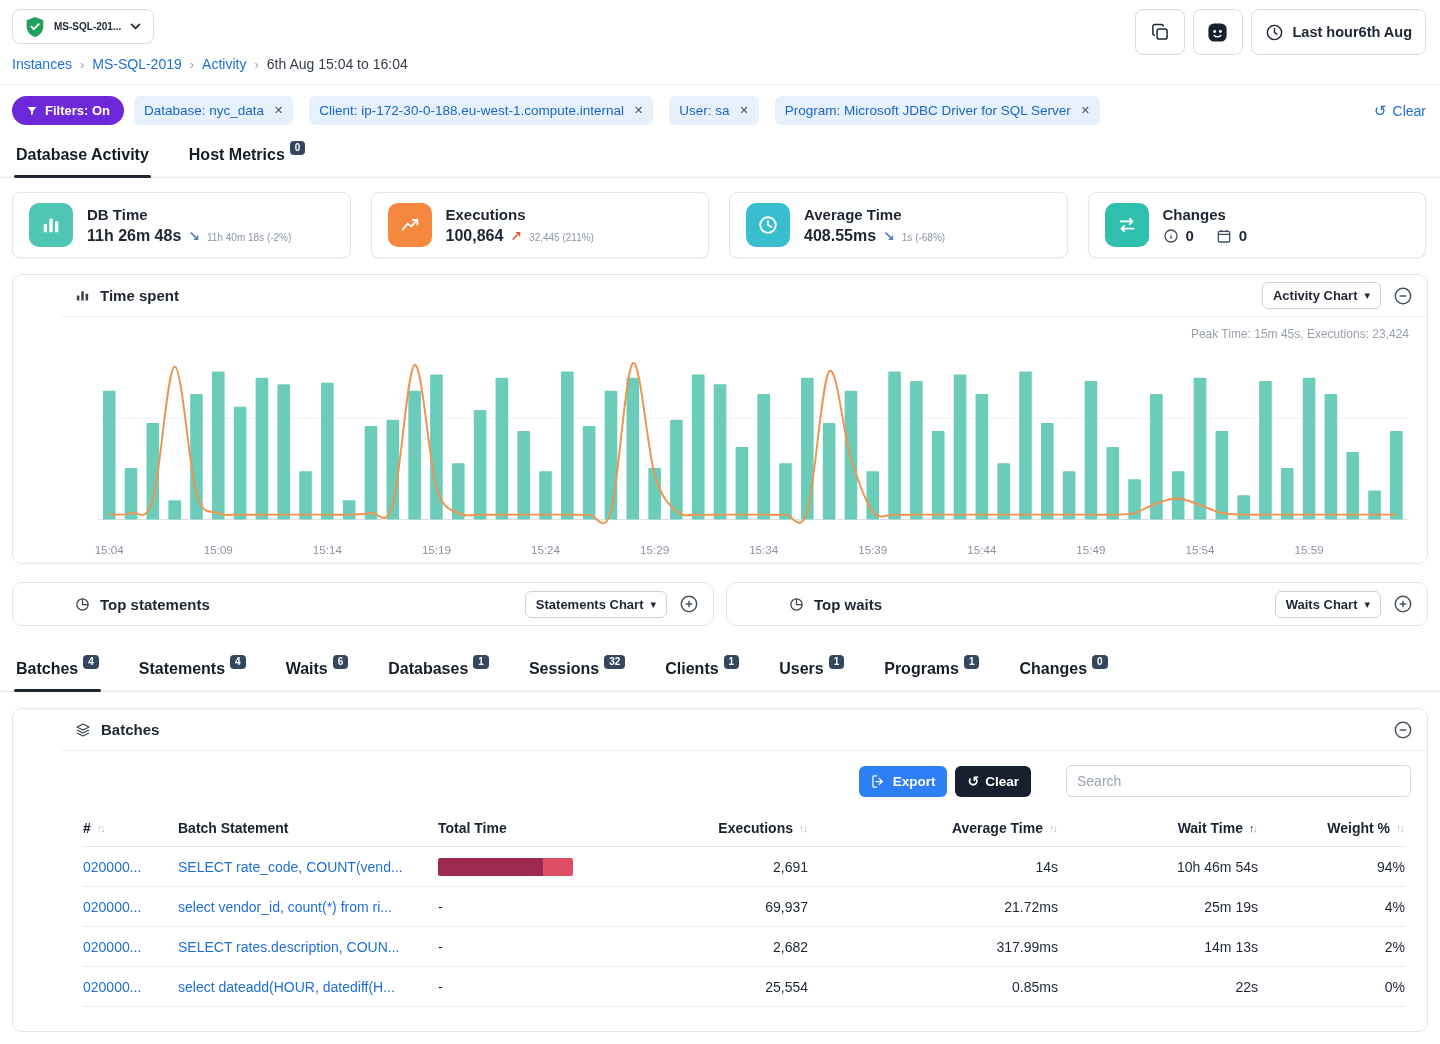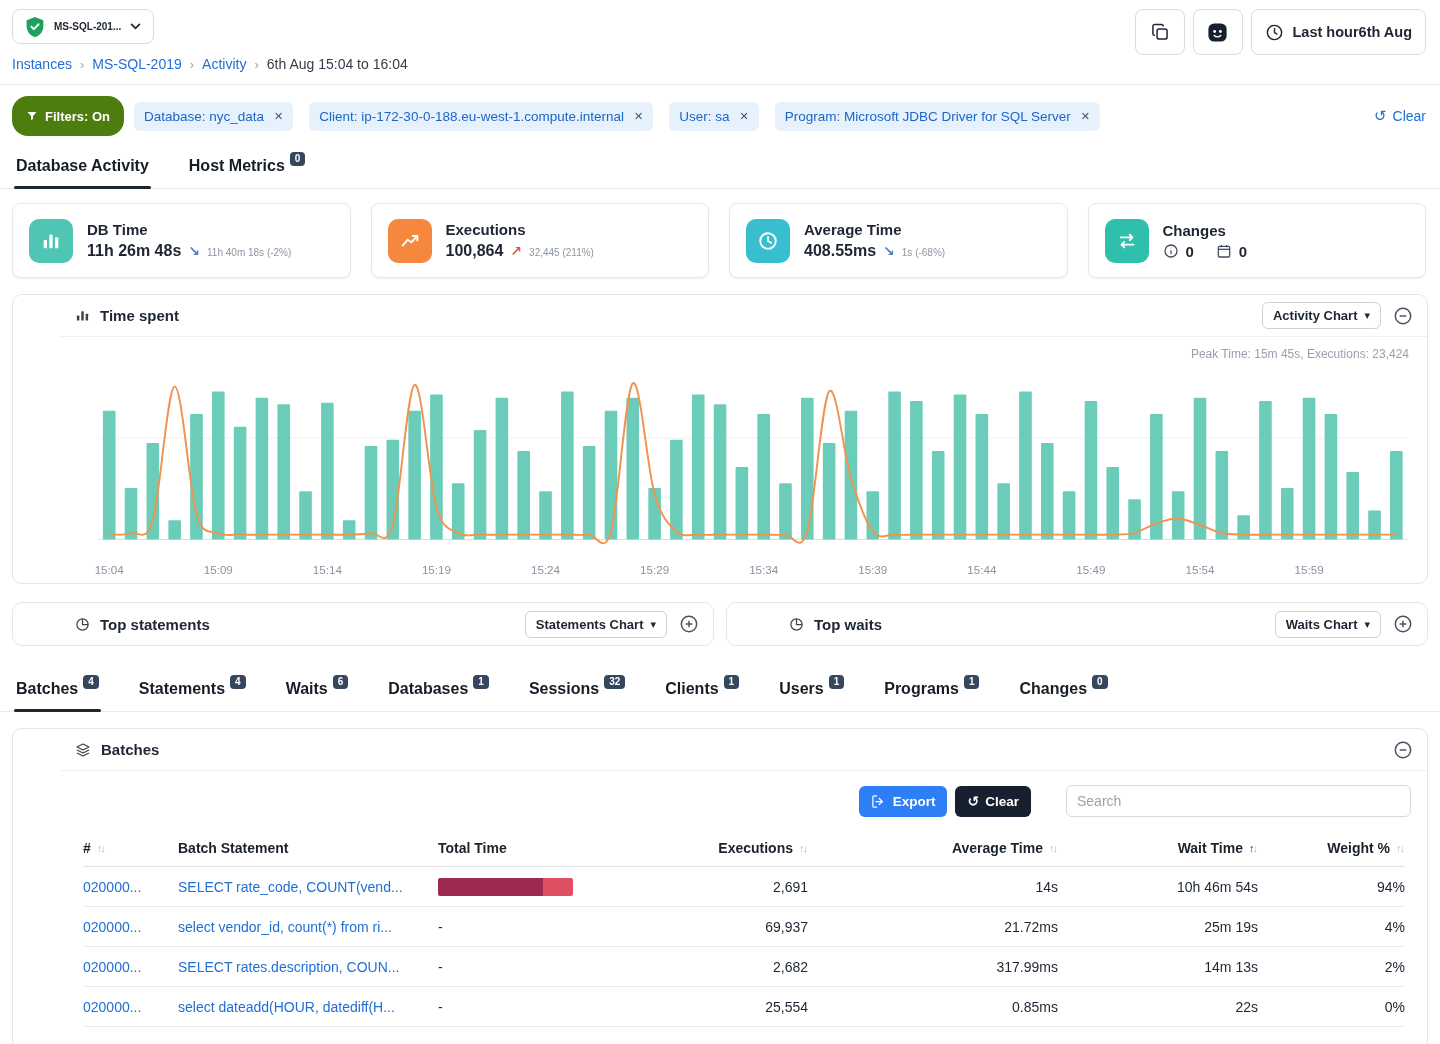--- a/index.html
+++ b/index.html
@@ -17,37 +17,37 @@
   .bc-link { color:#1F6FD6; cursor:pointer; }
   .bc-sep { color:#9AA3AF; font-size:13px; }
   .bc-current { color:#333D49; }
   .topbar-right { display:flex; gap:8px; }
   .icon-btn { width:50px; height:46px; border:1px solid #D8DDE3; border-radius:8px; background:#fff; display:flex; align-items:center; justify-content:center; cursor:pointer; }
   .time-btn { height:46px; border:1px solid #D8DDE3; border-radius:8px; background:#fff; display:flex; align-items:center; gap:9px; padding:0 13px; cursor:pointer; }
   .time-btn .lines { display:flex; flex-direction:row; align-items:flex-start; font-weight:700; font-size:14.5px; line-height:1.3; color:#1E2633; }
 
   
   .filters-row { display:flex; align-items:center; gap:10px; padding:11px 14px 11px 12px; border-top:1px solid #ECEFF2; }
-  .filters-pill { display:inline-flex; align-items:center; gap:7px; background:#4d7c0f; color:#fff; border:none; border-radius:16px; padding:0 14px; height:40px; font-size:13px; font-weight:700; cursor:pointer; }
+  .filters-pill { display:inline-flex; align-items:center; gap:7px; background:#6d28d9; color:#fff; border:none; border-radius:16px; padding:0 14px; height:29px; font-size:13px; font-weight:700; cursor:pointer; }
   .chips { display:flex; gap:16px; align-items:center;text-align:center; }
   .chip { display:inline-flex; align-items:center; background:#E7F1FC; border-radius:6px; padding:0 10px; height:29px; font-size:13.5px; color:#1A66C9; white-space:nowrap; }
   .chip-x { margin-left:10px; color:#41506B; font-size:11px; cursor:pointer; }
   .clear-link { margin-left:auto; background:none; border:none; color:#1F6FD6; font-size:14px; display:inline-flex; gap:6px; align-items:center; cursor:pointer; }
   .undo-b { font-size:15px; }
 
   
   .tabs-row { display:flex; gap:36px; padding:0 14px; border-bottom:1px solid #E7EAEE; }
   .tabs-row.detail { margin-top:24px; }
   .tab { position:relative; background:none; border:none; padding:10px 2px 13px; font-size:16px; font-weight:700; color:#161D27; cursor:pointer; display:inline-flex; align-items:flex-start; gap:5px; }
   .tab.active::after { content:""; position:absolute; left:0; right:0; bottom:-1px; height:3px; background:#1F2733; border-radius:2px; }
   .badge { background:#35465F; color:#fff; font-size:10px; font-weight:700; border-radius:4px; padding:2px 5px; line-height:1; transform:translateY(-5px); }
 
   
   .kpi-row { display:flex; gap:20px; padding:14px 14px 12px 12px; }
-  .kpi-card { flex:1; display:flex; align-items:center; gap:14px; border:1px solid #E3E6EB; border-radius:8px; padding:10px 16px; box-shadow:0 1px 2px rgba(16,24,40,.05); background:#fff; height:75px; }
+  .kpi-card { flex:1; display:flex; align-items:center; gap:14px; border:1px solid #E3E6EB; border-radius:8px; padding:10px 16px; box-shadow:0 1px 2px rgba(16,24,40,.05); background:#fff; height:66px; }
   .kpi-icon { width:44px; height:44px; border-radius:10px; display:flex; align-items:center; justify-content:center; flex:0 0 auto; }
   .kpi-label { font-weight:700; font-size:15px; margin-bottom:4px; }
   .kpi-line { display:flex; align-items:baseline; gap:7px; white-space:nowrap; }
   .kpi-value { font-weight:700; font-size:16px; }
   .kpi-trend-arrow { font-size:14px; font-weight:700; }
   .kpi-trend-arrow.up { color:#E4593F; }
   .kpi-trend-arrow.down { color:#4C7DBF; }
   .kpi-trend-text { color:#8B95A3; font-size:10px; }
   .kpi-minis { display:flex; gap:22px; align-items:center; }
   .kpi-mini { display:flex; align-items:center; gap:7px; font-weight:700; font-size:15px; }

